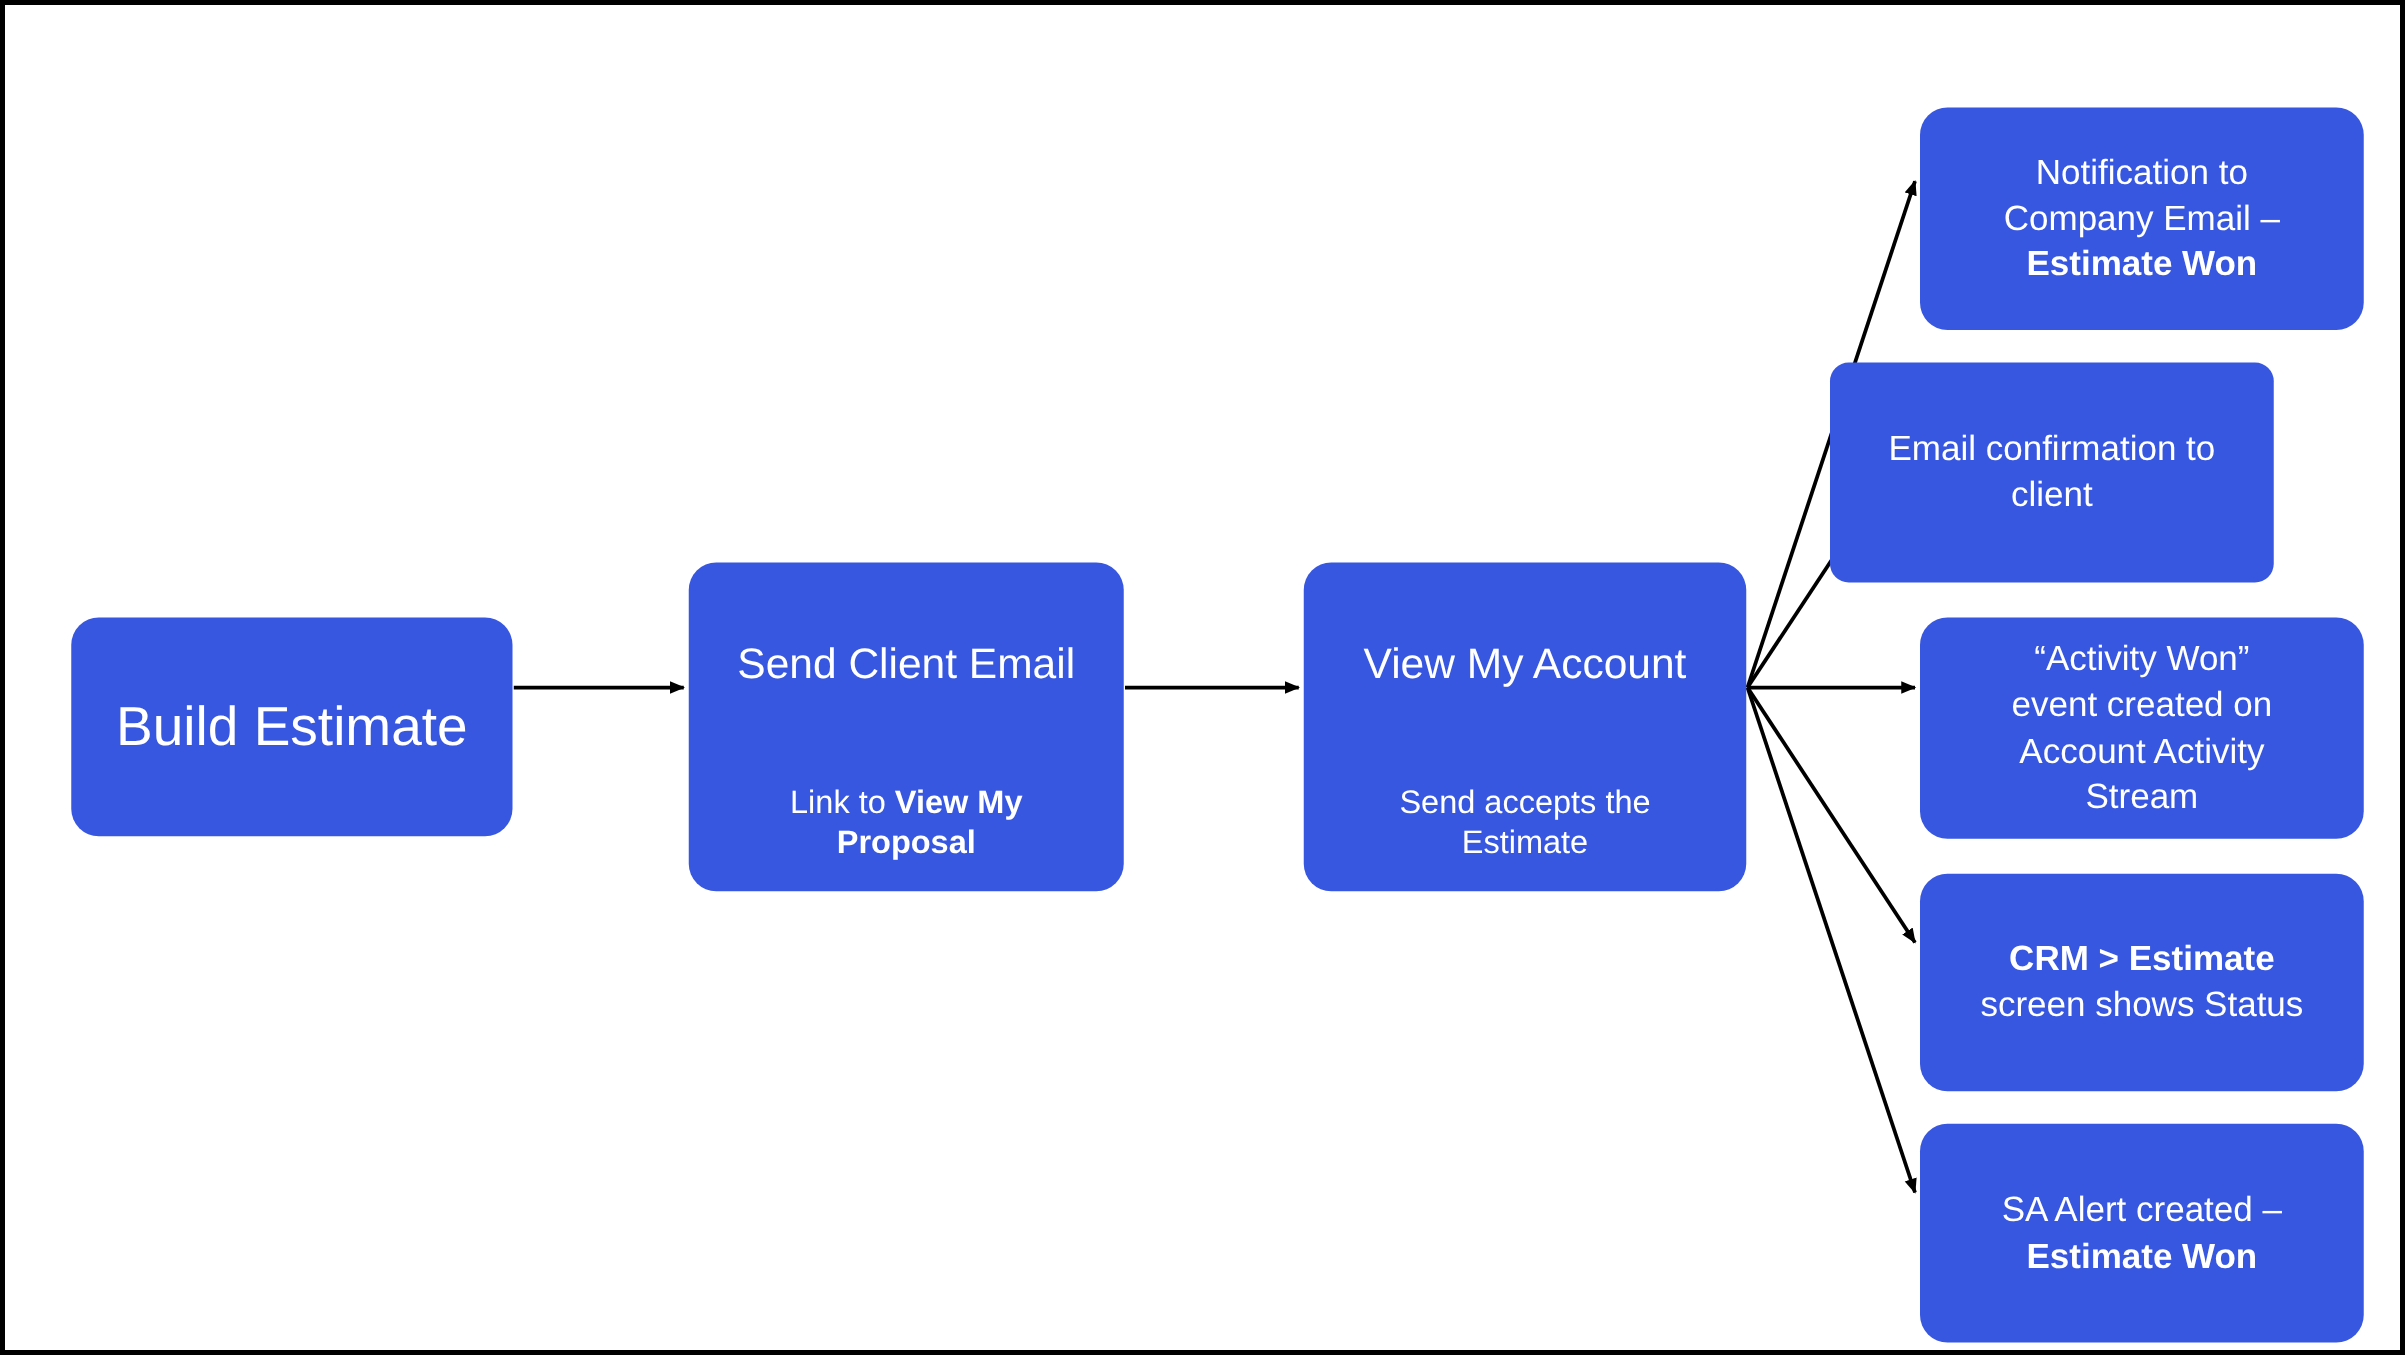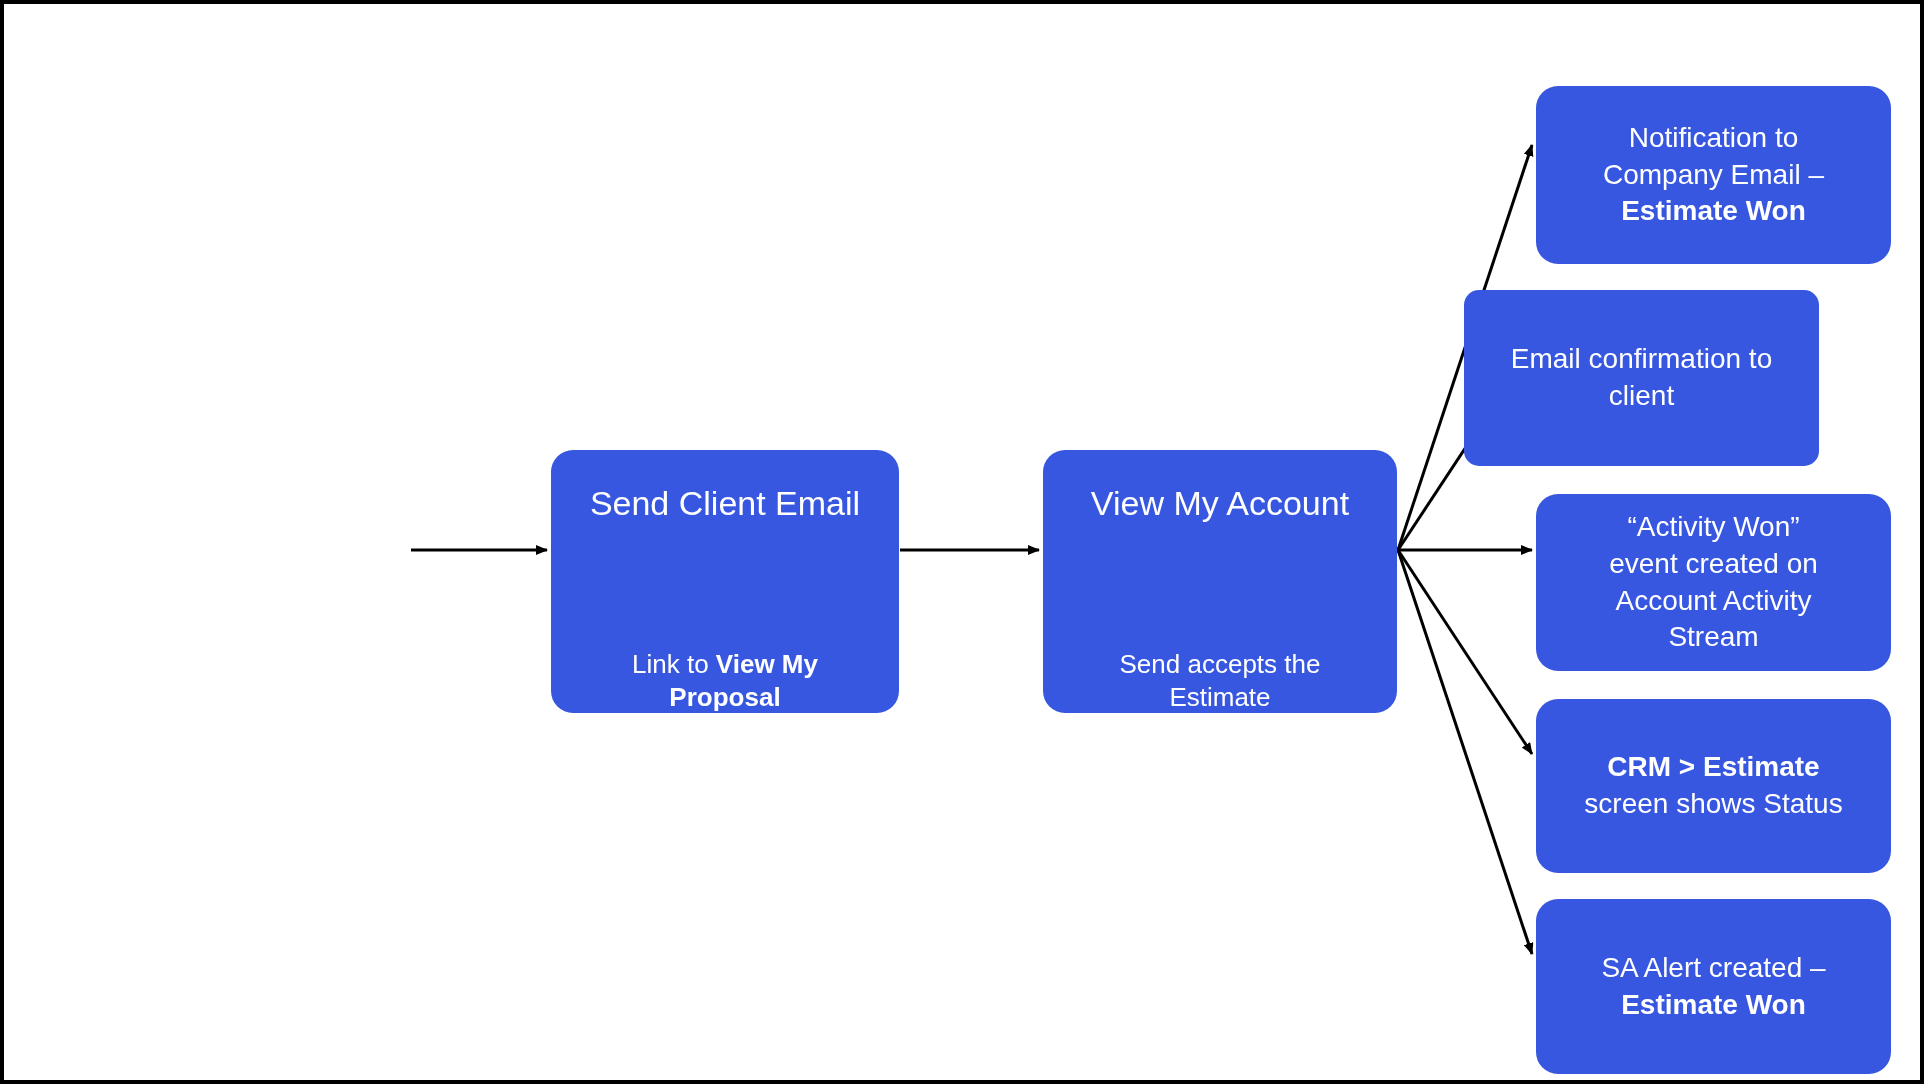--- a/index.html
+++ b/index.html
@@ -38,22 +38,22 @@
   }
   .node .line { display: block; }
   .node-title { font-size: 34px; line-height: 1.25; font-weight: 400; }
   .node-title.big { font-size: 44px; }
   .node-body { font-size: 26px; line-height: 1.25; font-weight: 400; }
   .node-body strong, .outcome-text strong { font-weight: 700; }
   .outcome-text { font-size: 28px; line-height: 1.32; font-weight: 400; }
 
   
   .node.two-part {
-    justify-content: space-between;
-    padding-top: 32px;
+    justify-content: flex-start;
+    padding-top: 60px;
   }
   .node.two-part .node-body { margin-top: 72px; }
 
   
   .box-build   { left: 53px;   top: 458px; width: 353px; height: 175px; }
   .box-send    { left: 547px;  top: 414px; width: 348px; height: 263px; }
   .box-view    { left: 1039px; top: 414px; width: 354px; height: 263px; }
   .box-out-1   { left: 1532px; top: 50px;  width: 355px; height: 178px; }
   .box-out-2   { left: 1460px; top: 254px; width: 355px; height: 176px; border-radius: 15px; }
   .box-out-3   { left: 1532px; top: 458px; width: 355px; height: 177px; }
@@ -73,20 +73,23 @@
     </defs>
     <line x1="407" y1="546" x2="543" y2="546" stroke="#000000" stroke-width="3" marker-end="url(#arrowhead)"></line>
     <line x1="896" y1="546" x2="1035" y2="546" stroke="#000000" stroke-width="3" marker-end="url(#arrowhead)"></line>
     <line x1="1394" y1="546" x2="1528" y2="141" stroke="#000000" stroke-width="3" marker-end="url(#arrowhead)"></line>
     <line x1="1394" y1="546" x2="1528" y2="343" stroke="#000000" stroke-width="3" marker-end="url(#arrowhead)"></line>
     <line x1="1394" y1="546" x2="1528" y2="546" stroke="#000000" stroke-width="3" marker-end="url(#arrowhead)"></line>
     <line x1="1394" y1="546" x2="1528" y2="750" stroke="#000000" stroke-width="3" marker-end="url(#arrowhead)"></line>
     <line x1="1394" y1="546" x2="1528" y2="950" stroke="#000000" stroke-width="3" marker-end="url(#arrowhead)"></line>
   </svg>
 
+  <div class="node box-build">
+    <div class="node-title big">Build Estimate</div>
+  </div>
 
   <div class="node box-send two-part">
     <div class="node-title">Send Client Email</div>
     <div class="node-body">
       <span class="line"><span>Link to </span><strong>View My</strong></span>
       <span class="line"><strong>Proposal</strong></span>
     </div>
   </div>
 
   <div class="node box-view two-part">

